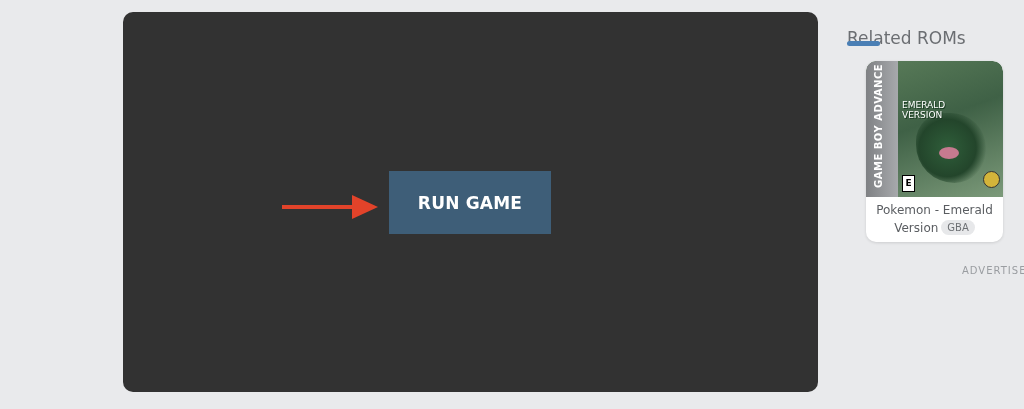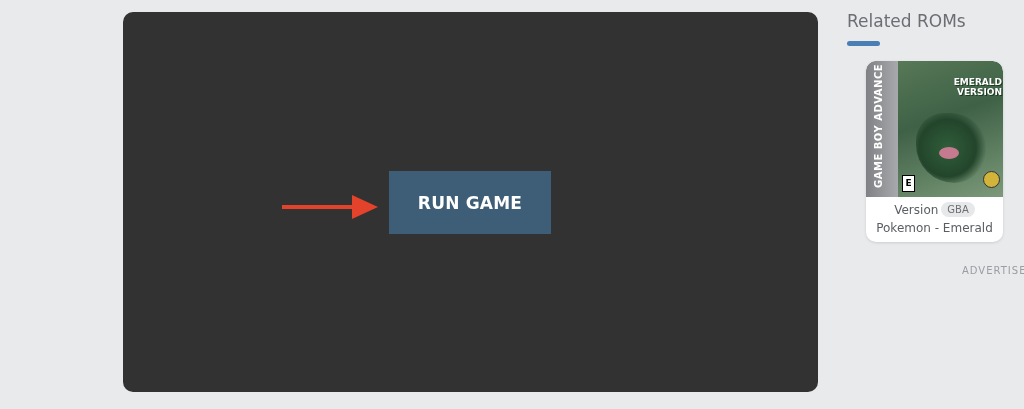--- a/index.html
+++ b/index.html
@@ -15,21 +15,21 @@
   }
   .arrow { position:absolute; left:282px; top:194px; width:96px; height:26px; }
   .run-btn {
     position:absolute; left:389px; top:171px; width:162px; height:63px;
     background:#3e5e78; border:none; color:#ffffff;
     font-family:"DejaVu Sans", sans-serif; font-weight:bold; font-size:17px;
     letter-spacing:0.2px; cursor:pointer;
     display:flex; align-items:center; justify-content:center;
   }
   .side-title {
-    position:absolute; left:847px; top:11px;
+    position:absolute; left:847px; top:28px;
     font-size:17px; color:#6b6e72; font-weight:500;
   }
   .side-underline {
     position:absolute; left:847px; top:41px; width:33px; height:5px;
     background:#4a7fb5; border-radius:3px;
   }
   .card {
     position:absolute; left:866px; top:61px; width:137px; height:181px;
     background:#ffffff; border-radius:10px; overflow:hidden;
     box-shadow:0 1px 3px rgba(0,0,0,0.12);
@@ -48,22 +48,22 @@
     position:absolute; left:-44px; top:58px; width:120px; height:18px;
     transform:rotate(-90deg); color:#fff; font-size:10px; font-weight:bold;
     text-align:center; letter-spacing:0.5px; white-space:nowrap;
   }
   .cover-logo {
     position:absolute; left:36px; top:4px; width:100px; text-align:center;
     color:#f2c531; font-weight:bold; font-size:19px;
     text-shadow:1px 1px 0 #2a4a8a,-1px -1px 0 #2a4a8a;
   }
   .cover-sub {
-    position:absolute; left:36px; top:16px; width:100px; text-align:right;
-    color:#ffffff; font-weight:bold; font-size:9px; line-height:10px;
+    position:absolute; left:36px; top:39px; width:100px; text-align:left;
+    color:#ffffff; font-weight:normal; font-size:9px; line-height:10px;
     text-shadow:1px 1px 0 #1b3b22;
   }
   .cover-monster {
     position:absolute; left:50px; top:52px; width:70px; height:70px;
     border-radius:40% 50% 45% 55%;
     background:radial-gradient(circle at 45% 50%,#2f5e3a 0%,#23452b 55%,transparent 75%);
   }
   .cover-mouth {
     position:absolute; left:73px; top:86px; width:20px; height:12px;
     background:#c67a8f; border-radius:50%;
@@ -114,20 +114,20 @@
       <div class="cover-strip-text">GAME BOY ADVANCE</div>
     </div>
     <div class="cover-sub">
       <div>EMERALD</div>
       <div>VERSION</div>
     </div>
     <div class="esrb">E</div>
     <div class="badge-gold"></div>
   </div>
   <div class="card-name">
+    <div>Pokemon - Emerald</div>
     <div>
       <span>Version</span><span class="tag">GBA</span>
     </div>
-    <div>Pokemon - Emerald</div>
   </div>
 </div>
 
 <div class="ad-label">ADVERTISEMENT</div>
 
 </body></html>

